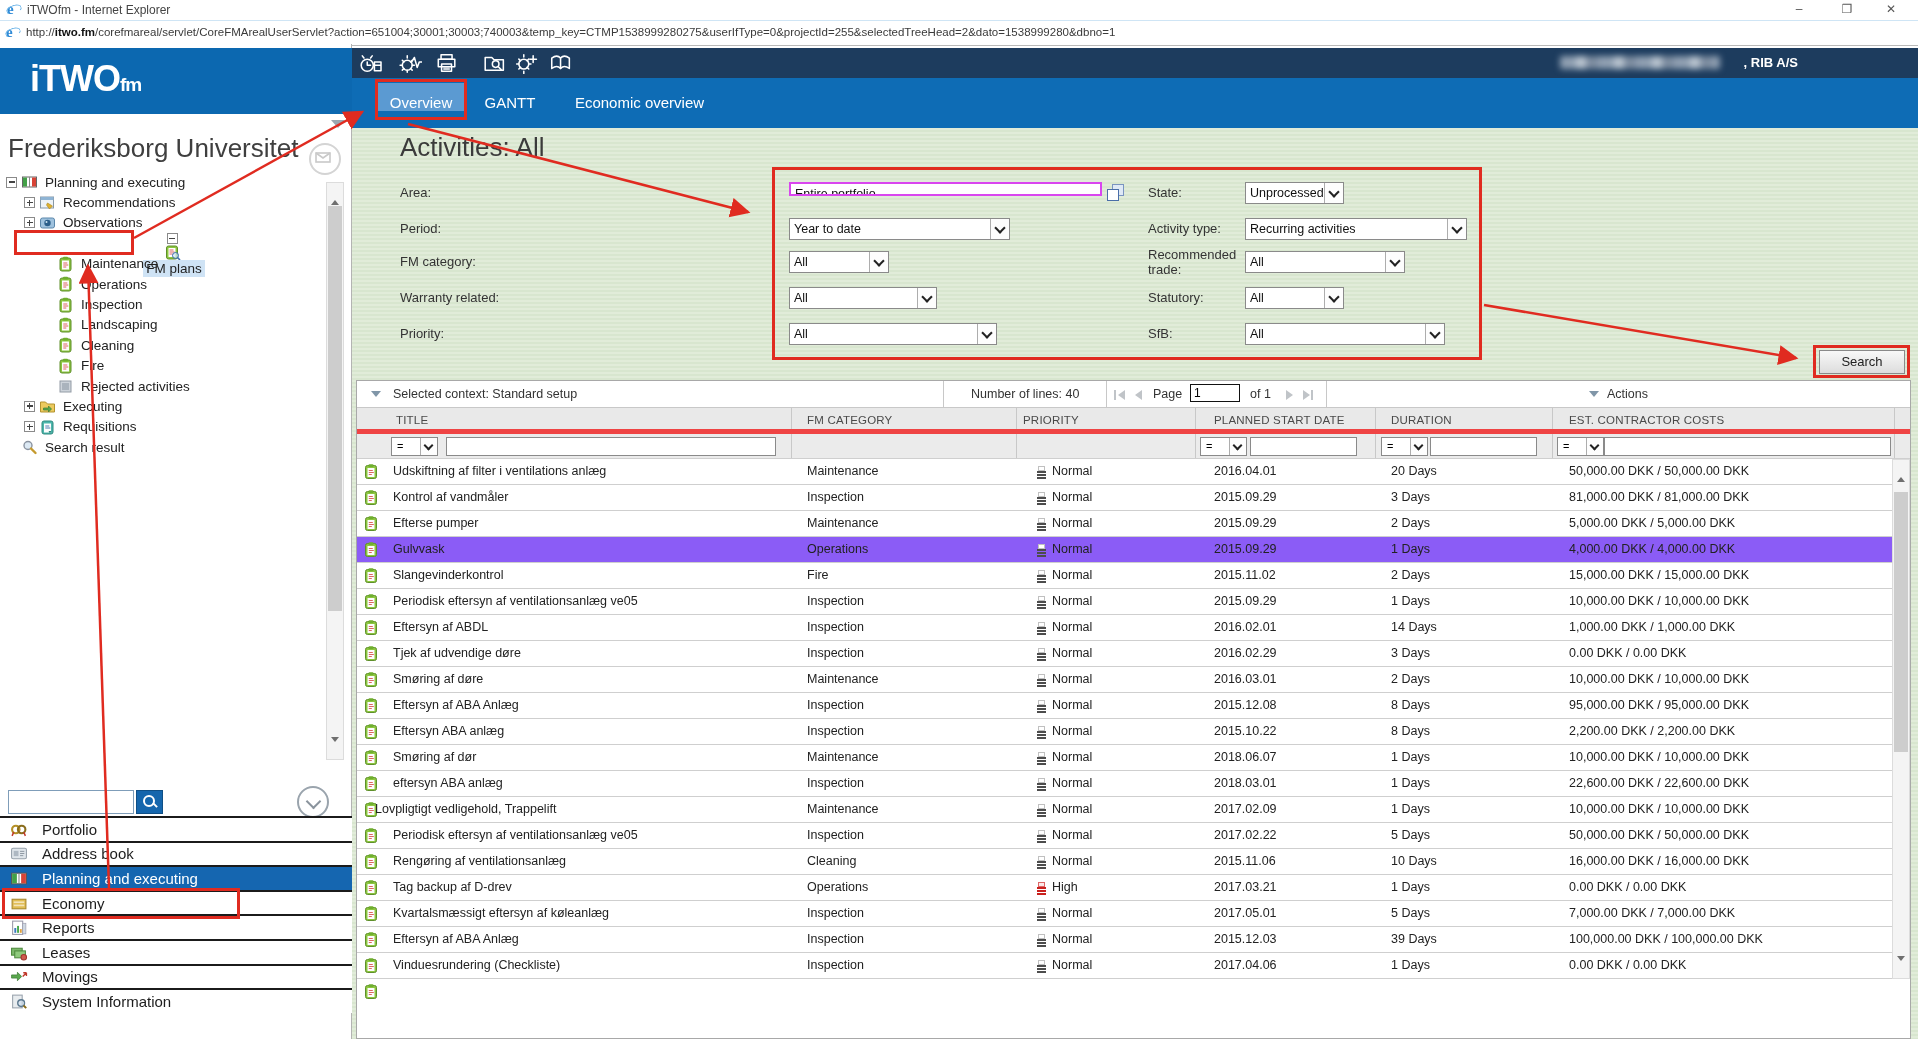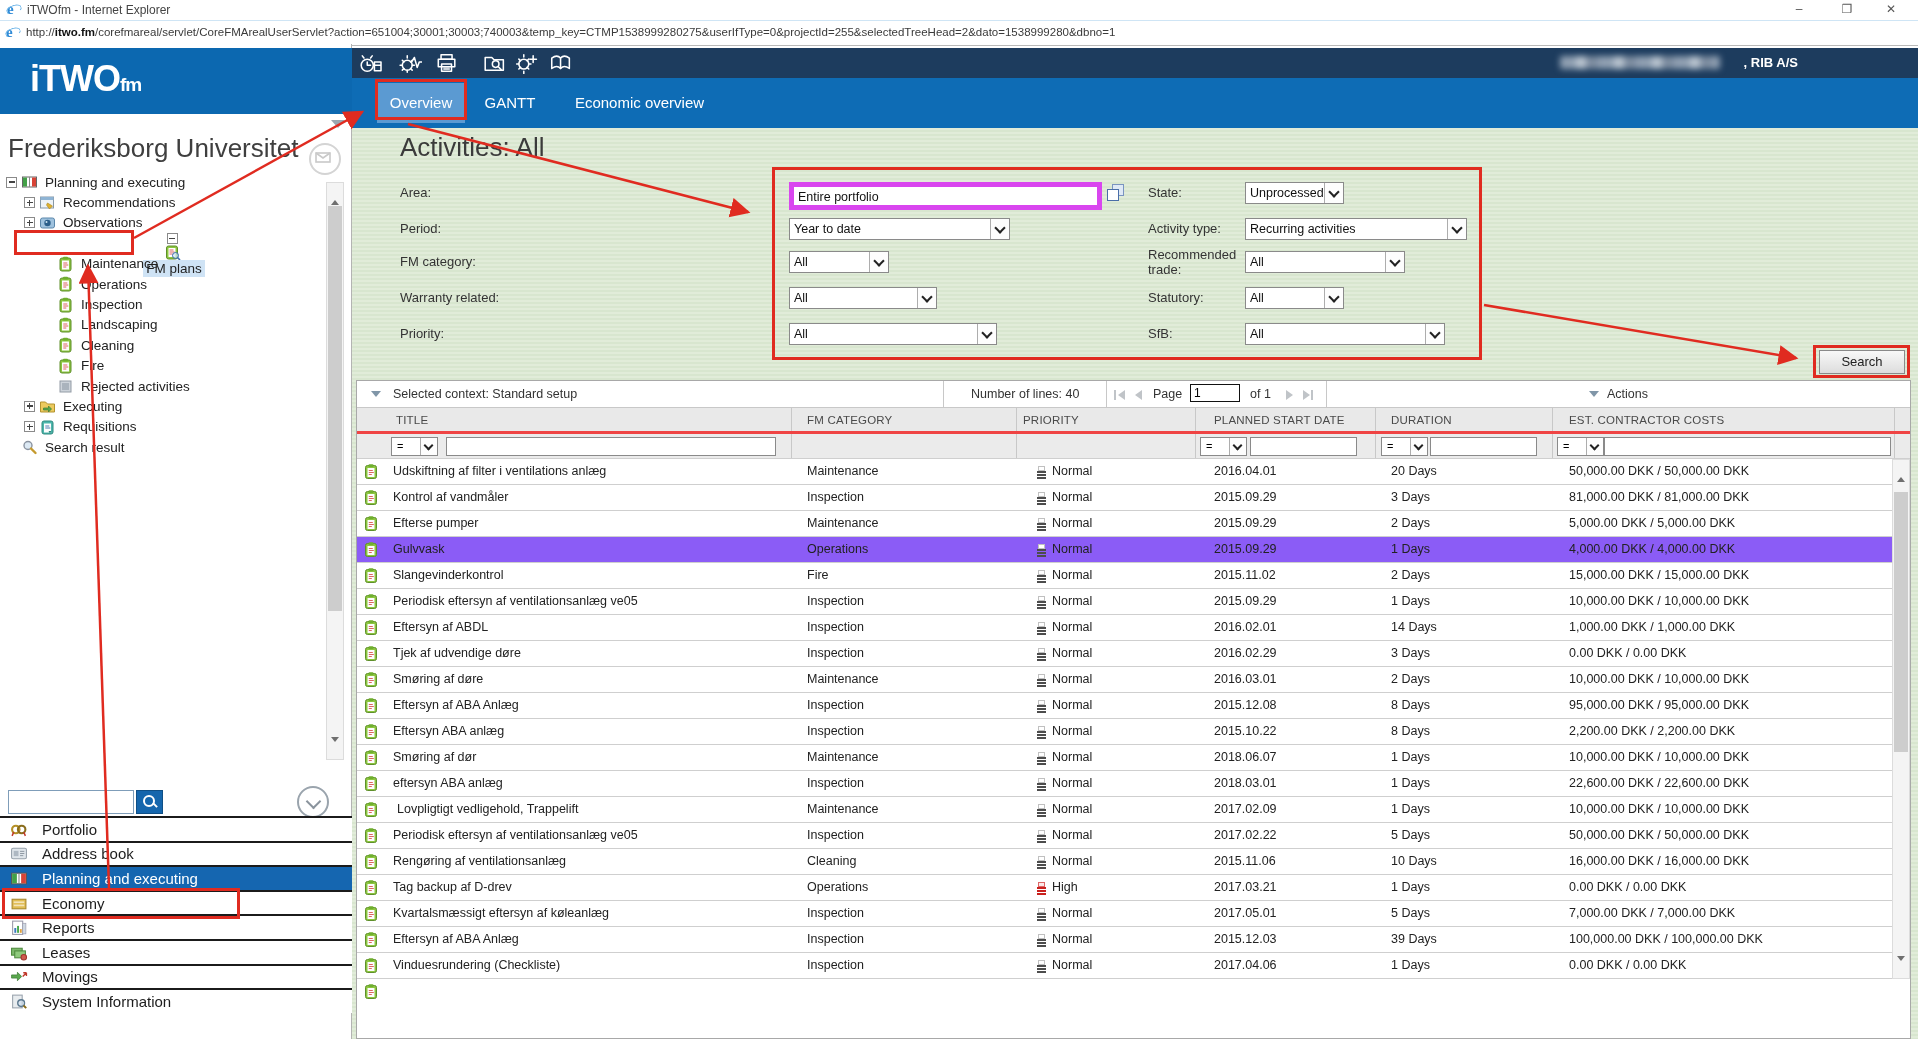--- a/index.html
+++ b/index.html
@@ -56,28 +56,28 @@
   .nitem.sel{background:#1566b0;color:#fff;}
   
   #navybar{left:352px;top:48px;width:1566px;height:30px;background:#1d3c5e;}
   .tbico{position:absolute;top:4px;width:24px;height:22px;}
   #userline{position:absolute;top:7px;right:120px;height:32px;}
   #blurname{position:absolute;right:78px;top:1px;width:160px;height:13px;
     background:repeating-linear-gradient(90deg,#90a0b2 0 16px,#b9c4cf 16px 26px,#7d8da0 26px 38px);
     filter:blur(3px);border-radius:2px;}
   #usersuffix{position:absolute;right:0;top:0;color:#fff;font-size:13px;font-weight:bold;white-space:nowrap;}
   #tabbar{left:352px;top:78px;width:1566px;height:50px;background:#0e6cb5;}
-  .tab{position:absolute;top:5px;height:40px;line-height:40px;color:#fff;font-size:15px;text-align:center;cursor:pointer;}
+  .tab{position:absolute;top:5px;height:28px;line-height:40px;color:#fff;font-size:15px;text-align:center;cursor:pointer;}
   .tab.active{background:#5b9ad2;}
   
   #content{left:352px;top:128px;width:1566px;height:911px;
     background:repeating-linear-gradient(to bottom,#e1ecd9 0 2px,#d8e6cf 2px 4px);}
   #pagetitle{left:400px;top:132px;font-size:26px;color:#3b3b3b;}
   .flabel{position:absolute;font-size:13px;color:#333;}
-  .ftext{position:absolute;height:28px;border:5px solid #d946ef;background:#fff;box-sizing:border-box;
+  .ftext{position:absolute;height:14px;border:2px solid #d946ef;background:#fff;box-sizing:border-box;
     font-size:12.5px;color:#111;padding:3px 4px 0;white-space:nowrap;overflow:hidden;}
   .fsel{position:absolute;height:22px;border:1px solid #8a8a8a;background:#fff;box-sizing:border-box;
     font-size:12.5px;color:#111;cursor:pointer;}
   .fsel .val{position:absolute;left:4px;top:3px;white-space:nowrap;}
   .fsel .dd{position:absolute;right:0;top:0;bottom:0;width:18px;border-left:1px solid #adadad;background:#fdfdfd;}
   .fsel .dd::after{content:"";position:absolute;left:5px;top:5px;width:6px;height:6px;
     border-right:2px solid #222;border-bottom:2px solid #222;transform:rotate(45deg);}
   #area-copy-ico{left:1107px;top:184px;width:17px;height:17px;}
   #area-copy-ico .b1{position:absolute;left:5px;top:0;width:10px;height:10px;background:#dfe9f6;border:1px solid #7a94c0;}
   #area-copy-ico .b2{position:absolute;left:0;top:5px;width:10px;height:10px;background:#fff;border:1px solid #4a6ea8;}
@@ -88,21 +88,21 @@
   #gtoolbar{position:absolute;left:0;top:0;width:100%;height:27px;border-bottom:1px solid #c8c8c8;background:#fff;box-sizing:border-box;}
   .vsep{position:absolute;top:0;bottom:0;width:1px;background:#c8c8c8;}
   .smalltri{display:inline-block;width:0;height:0;border-left:5px solid transparent;border-right:5px solid transparent;border-top:6px solid #8096a8;vertical-align:middle;}
   .gtxt{position:absolute;top:6px;font-size:12.5px;color:#333;white-space:nowrap;}
   #pageinput{position:absolute;left:833px;top:3px;width:50px;height:18px;border:1px solid #111;font-size:12px;padding:0 3px;box-sizing:border-box;font-family:inherit;}
   .pgnav{position:absolute;top:9px;width:14px;height:10px;}
   .pg-tri{position:absolute;top:0;width:0;height:0;border-top:5px solid transparent;border-bottom:5px solid transparent;}
   .pg-l{border-right:7px solid #c0c4c8;}
   .pg-r{border-left:7px solid #c0c4c8;}
   .pg-bar{position:absolute;top:0;width:2px;height:10px;background:#c0c4c8;}
-  #ghead{position:absolute;left:0;top:27px;width:100%;height:26px;background:#e9e9e9;border-bottom:3px solid #ef4444;box-sizing:border-box;}
+  #ghead{position:absolute;left:0;top:27px;width:100%;height:26px;background:#e9e9e9;border-bottom:5px solid #ef4444;box-sizing:border-box;}
   .hcell{position:absolute;top:6px;font-size:11.5px;color:#4a4a4a;letter-spacing:.2px;white-space:nowrap;}
   #gfilter{position:absolute;left:0;top:53px;width:100%;height:25px;background:#ebebeb;border-bottom:1px solid #cfcfcf;box-sizing:border-box;}
   .opsel{position:absolute;top:3px;width:47px;height:19px;background:#fff;border:1px solid #8a8a8a;box-sizing:border-box;font-size:11px;cursor:pointer;}
   .opsel .val{position:absolute;left:5px;top:2px;}
   .opsel .dd{position:absolute;right:0;top:0;bottom:0;width:16px;border-left:1px solid #adadad;background:#fdfdfd;}
   .opsel .dd::after{content:"";position:absolute;left:4px;top:4px;width:5px;height:5px;border-right:2px solid #222;border-bottom:2px solid #222;transform:rotate(45deg);}
   .finput{position:absolute;top:3px;height:19px;border:1px solid #8a8a8a;background:#fff;box-sizing:border-box;font-size:12px;padding:0 3px;font-family:inherit;}
   #grows{position:absolute;left:0;top:78px;width:1535px;}
   .grow{position:relative;height:26px;border-bottom:1px solid #cfcfcf;box-sizing:border-box;font-size:12.5px;color:#222;background:#fff;cursor:pointer;}
   .grow.sel{background:#8b5cf6;}
@@ -729,21 +729,21 @@
         <span class="gcell" style="left: 1034px;">1 Days</span>
         <span class="gcell" style="left: 1212px;">22,600.00 DKK / 22,600.00 DKK</span>
       </div>
       <div class="grow">
         <span class="rowico"><svg viewBox="0 0 16 16" width="16" height="17">
             <rect x="2.5" y="2" width="11" height="13" rx="2" fill="#8cc63f" stroke="#5f8f2b"></rect>
             <rect x="5.5" y="0.8" width="5" height="2.6" rx="1" fill="#6fae2e"></rect>
             <rect x="4.5" y="4.5" width="7" height="9" fill="#fdfdfd"></rect>
             <path d="M5.8 7h4 M5.8 9h5 M5.8 11h3" stroke="#d9534f" stroke-width="0.9"></path>
           </svg></span>
-        <span class="gcell" style="left: 40px; text-align: center;">Lovpligtigt vedligehold, Trappelift</span>
+        <span class="gcell" style="left: 18px; text-align: center;">Lovpligtigt vedligehold, Trappelift</span>
         <span class="gcell" style="left: 450px;">Maintenance</span>
         <span class="prio"></span>
         <span class="gcell" style="left: 695px;">Normal</span>
         <span class="gcell" style="left: 857px;">2017.02.09</span>
         <span class="gcell" style="left: 1034px;">1 Days</span>
         <span class="gcell" style="left: 1212px;">10,000.00 DKK / 10,000.00 DKK</span>
       </div>
       <div class="grow">
         <span class="rowico"><svg viewBox="0 0 16 16" width="16" height="17">
             <rect x="2.5" y="2" width="11" height="13" rx="2" fill="#8cc63f" stroke="#5f8f2b"></rect>

